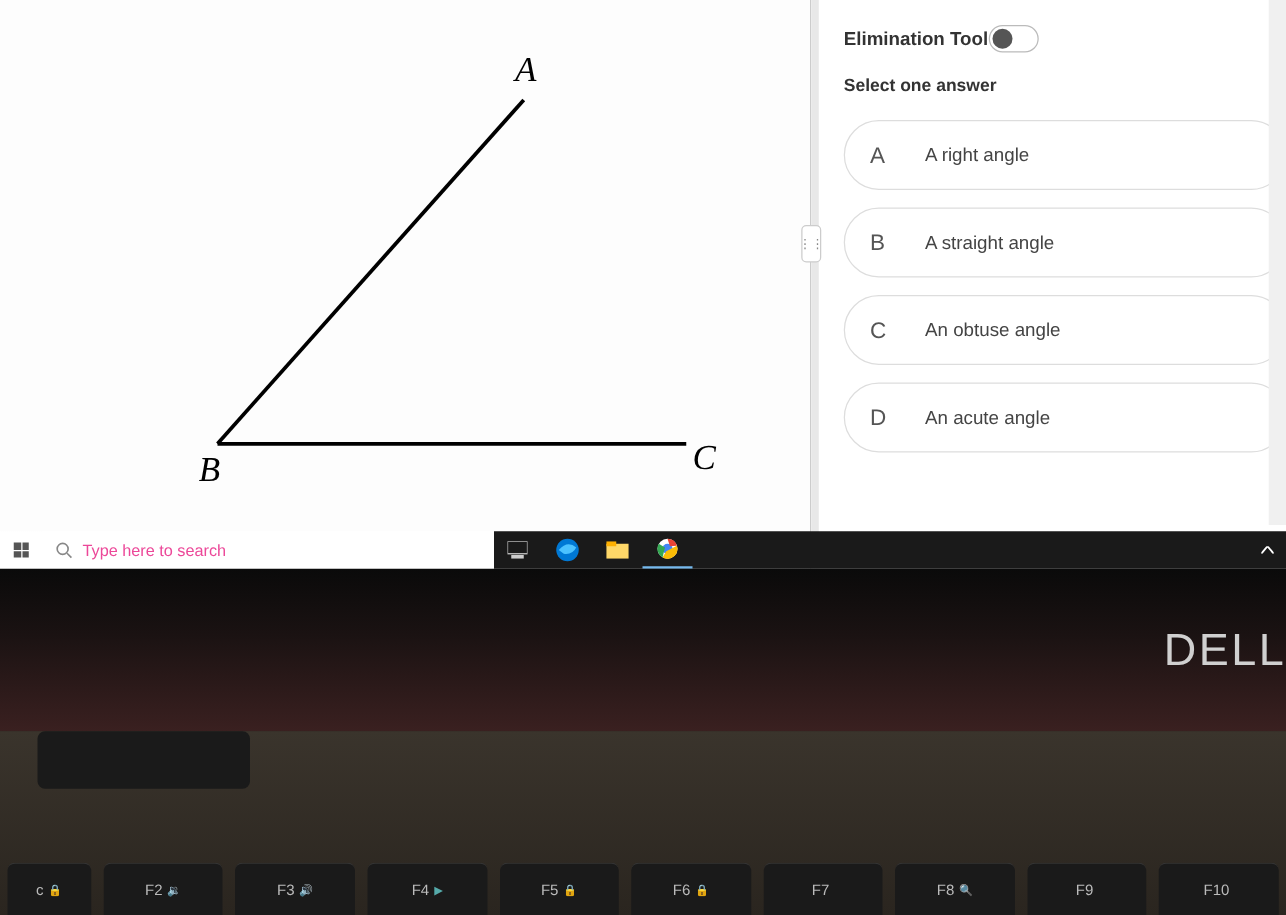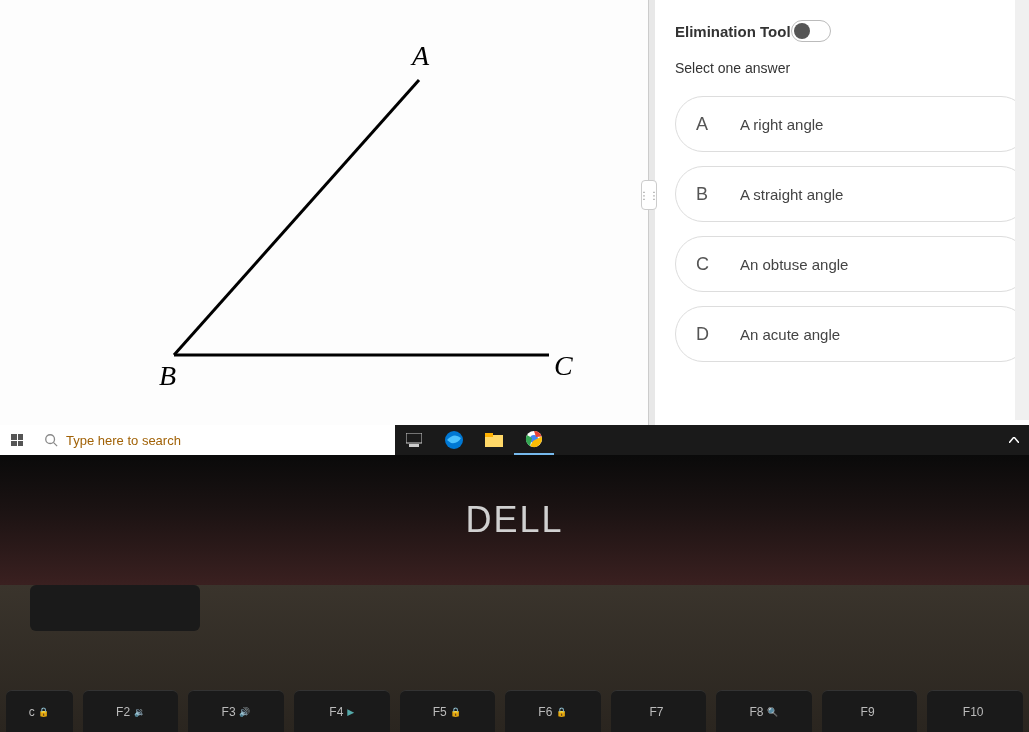--- a/index.html
+++ b/index.html
@@ -89,21 +89,21 @@
       width: 16px;
       height: 16px;
       background: #555;
       border-radius: 50%;
       position: absolute;
       top: 2px;
       left: 2px;
     }
     .instruction {
       font-size: 14px;
-      font-weight: 400;
+      font-weight: 700;
       color: #333;
       margin-bottom: 20px;
       padding-left: 6px;
     }
     .options {
       display: flex;
       flex-direction: column;
       gap: 14px;
       padding-left: 6px;
     }
@@ -158,21 +158,21 @@
     }
     .win-sq { background: #555; }
     .search-box {
       flex: 0 0 360px;
       height: 30px;
       background: #fff;
       display: flex;
       align-items: center;
       padding: 0 10px;
       gap: 8px;
-      color: #a16207;
+      color: #ec4899;
       font-size: 13px;
     }
     .search-icon-svg { width: 14px; height: 14px; }
     .taskbar-icons {
       display: flex;
       align-items: center;
       height: 30px;
       gap: 0;
       margin-left: 0;
     }
@@ -191,21 +191,21 @@
     }
     .bezel {
       position: absolute;
       top: 455px;
       left: 0;
       width: 1029px;
       height: 130px;
       background: linear-gradient(180deg, #0a0a0a, #1a1212 40%, #3a2020);
       display: flex;
       align-items: center;
-      justify-content: center;
+      justify-content: flex-end;
     }
     .dell-logo {
       font-family: Arial, sans-serif;
       font-size: 36px;
       letter-spacing: 2px;
       color: #d0d0d0;
       font-weight: 300;
     }
     .keyboard-deck {
       position: absolute;

